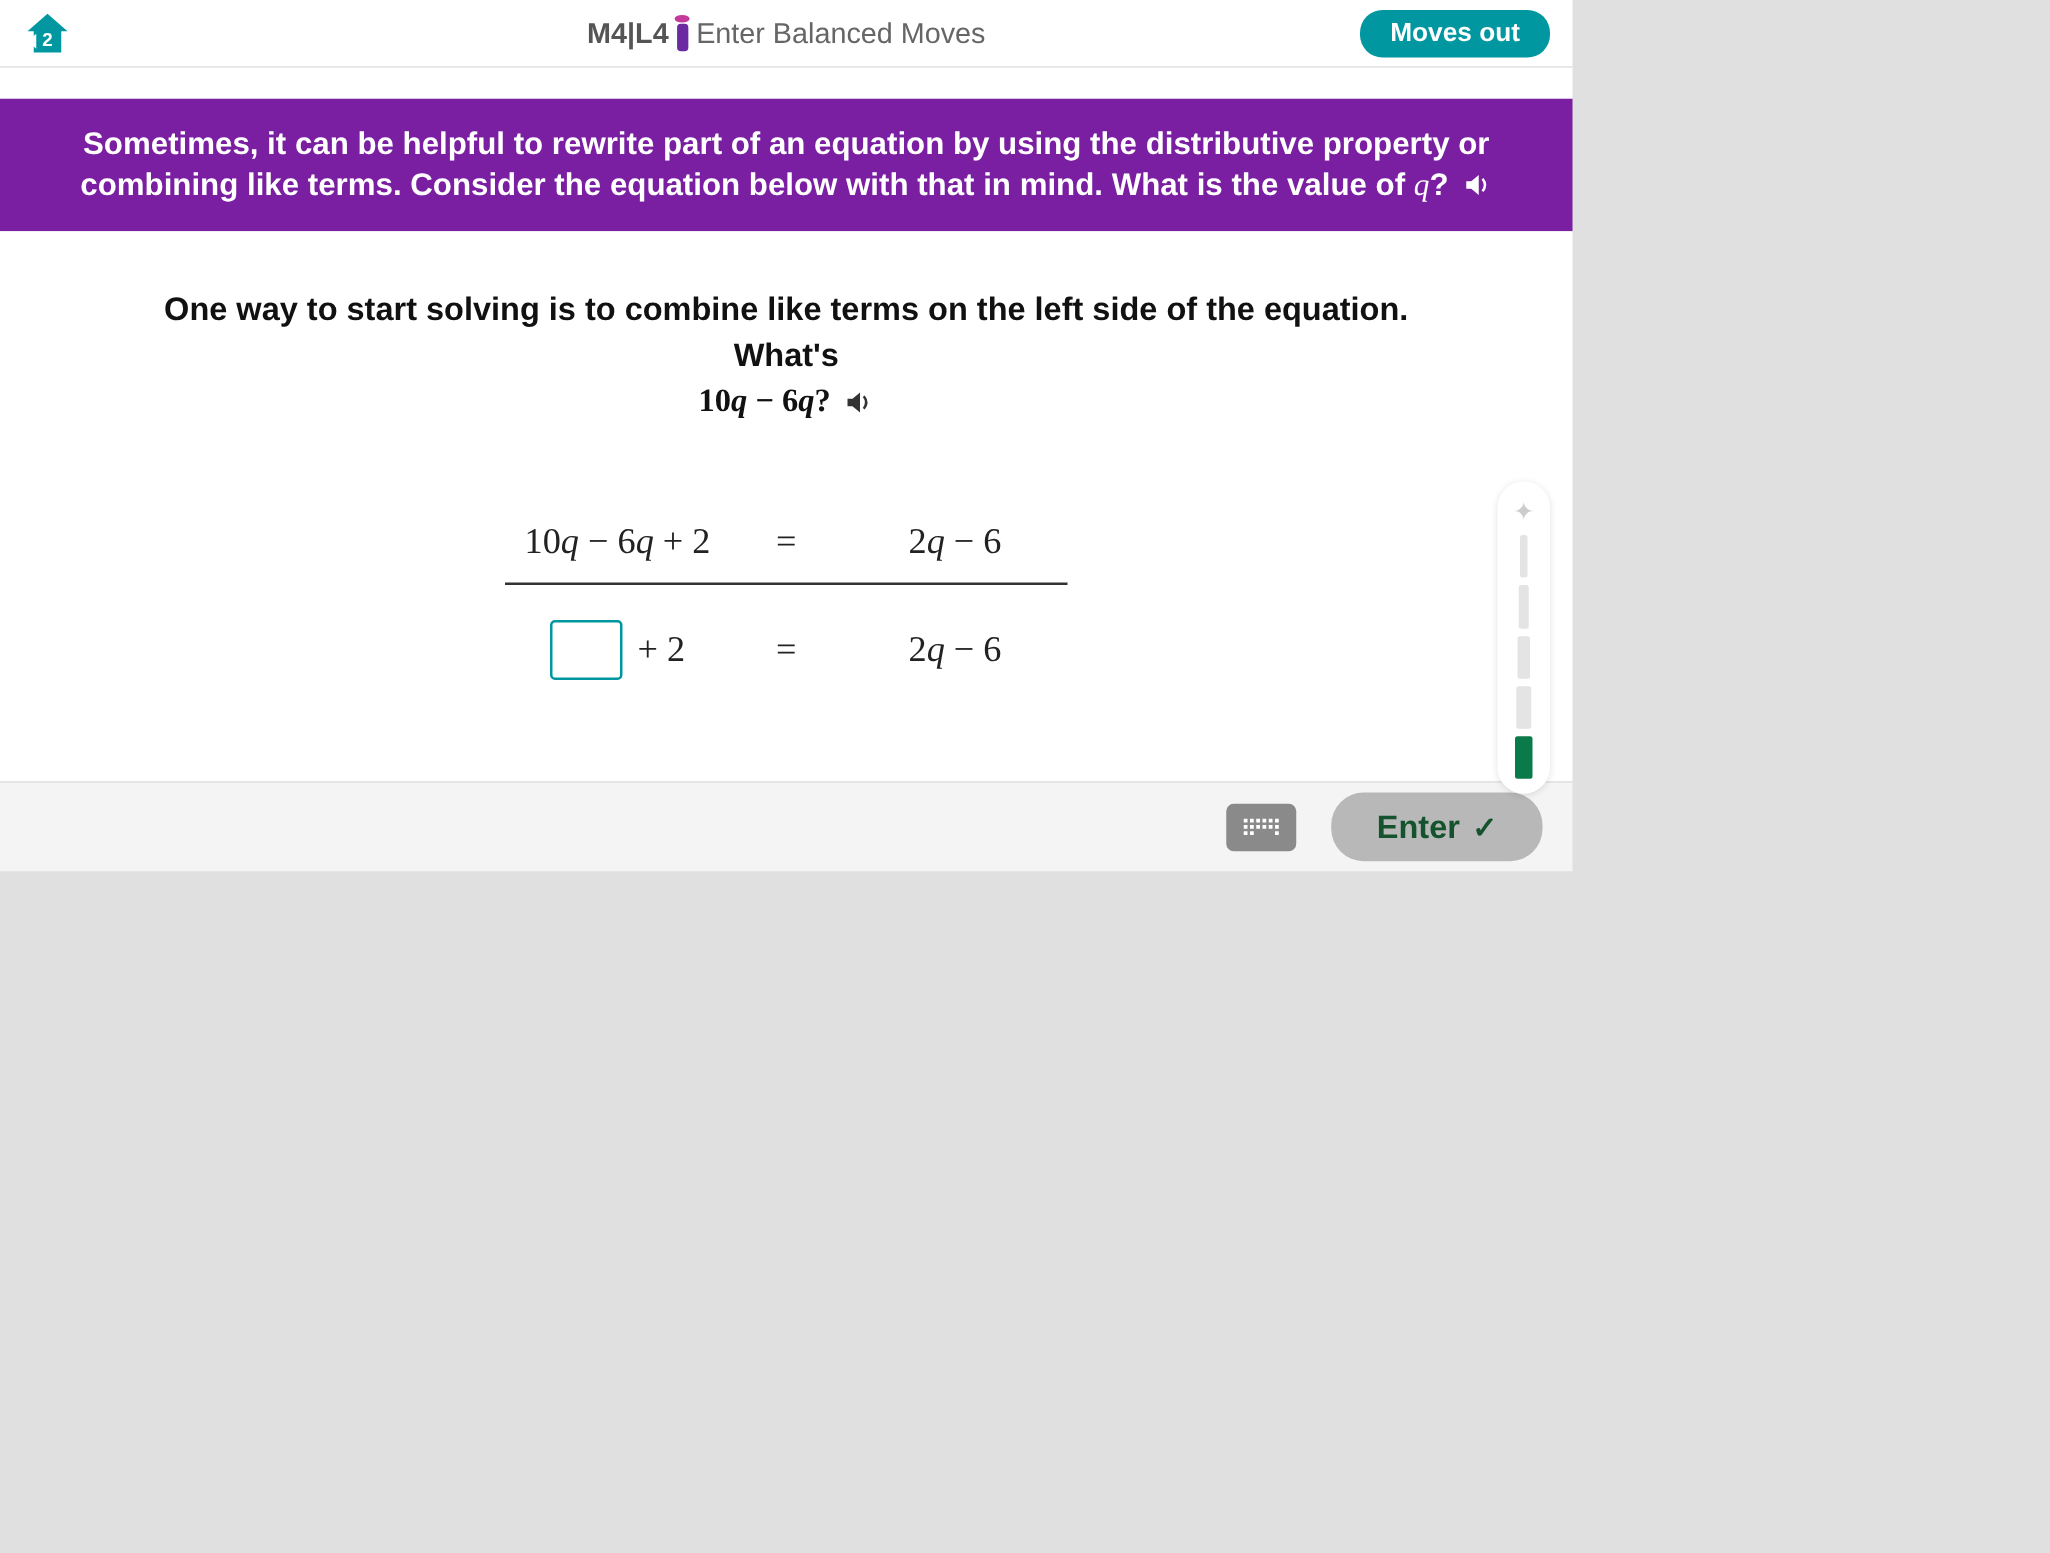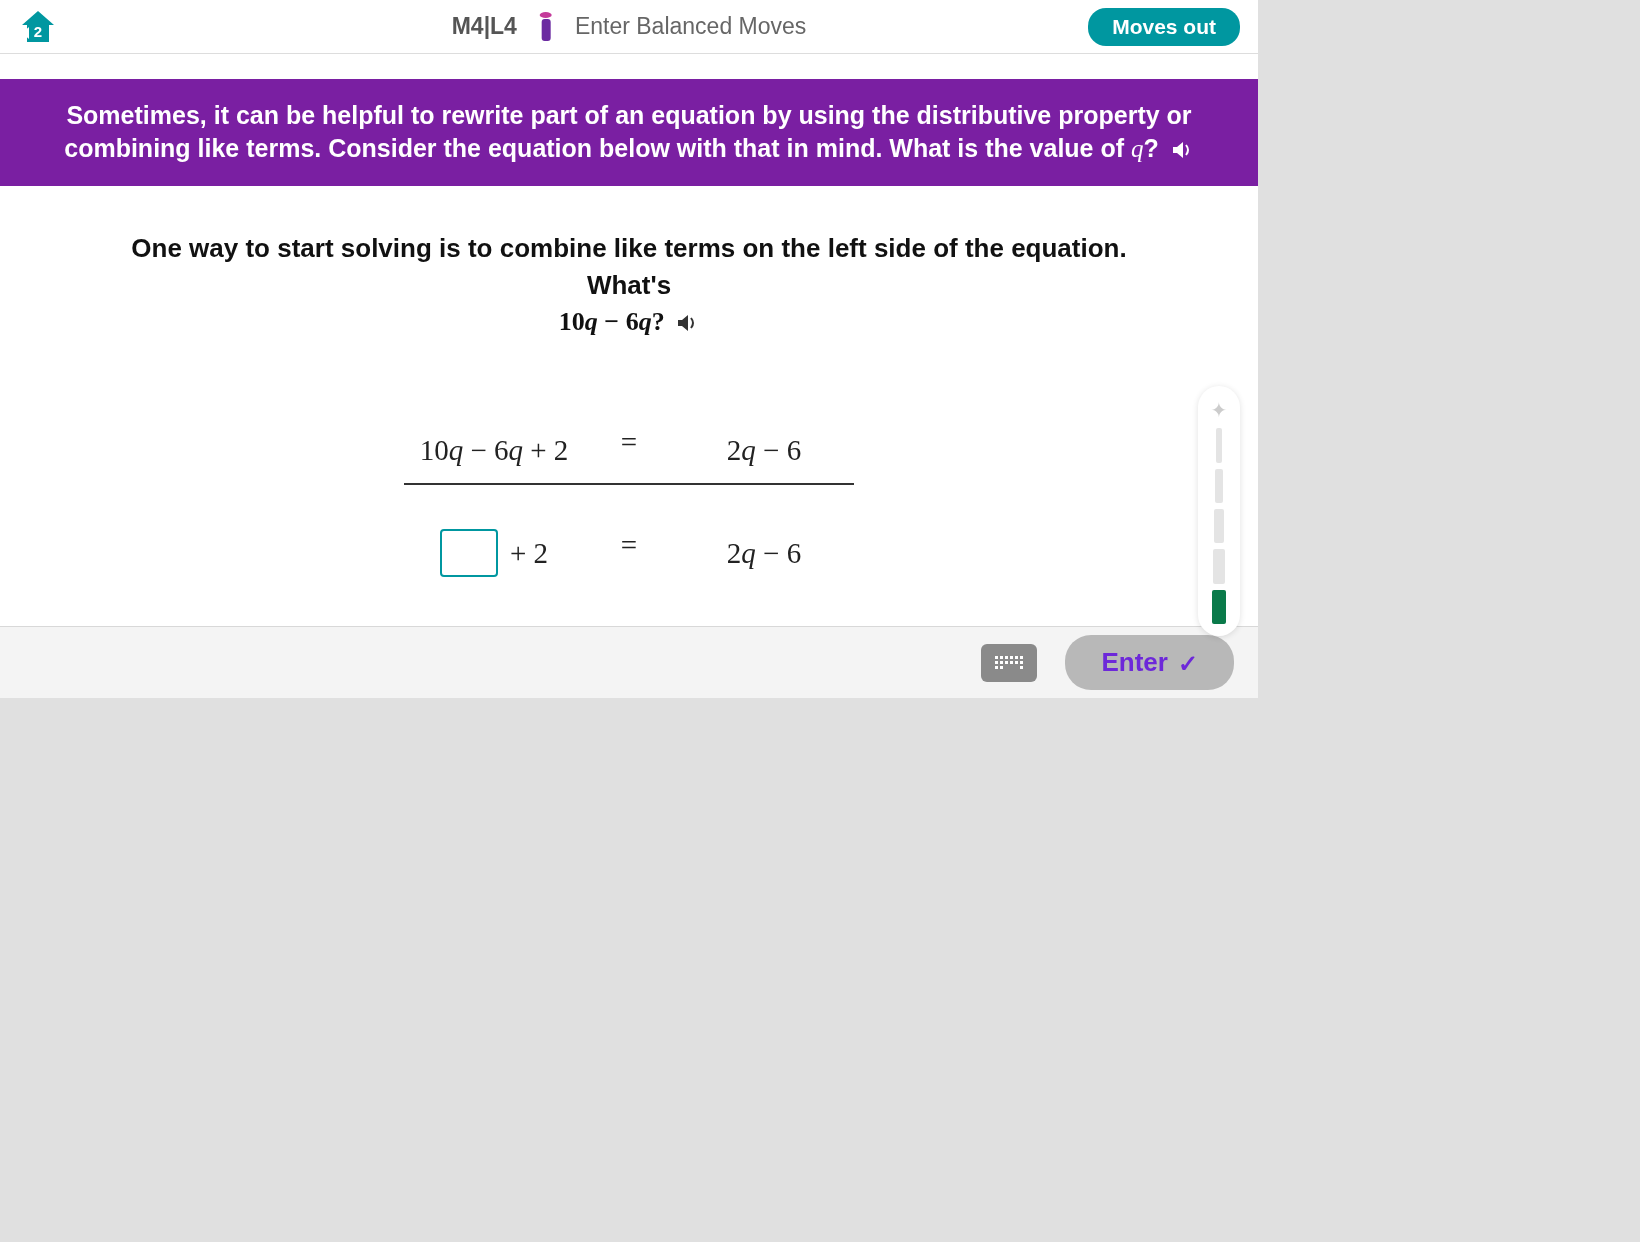--- a/index.html
+++ b/index.html
@@ -32,21 +32,20 @@
       height: 36px;
       position: relative;
     }
     .home-svg { display: block; }
     .header-center {
       position: absolute;
       left: 50%;
       transform: translateX(-50%);
       display: flex;
       align-items: center;
-      gap: 18px;
       color: #555;
       font-size: 23px;
       font-weight: 700;
     }
     .candle-icon {
       width: 14px;
       height: 30px;
       position: relative;
       display: flex;
       flex-direction: column;
@@ -123,21 +122,20 @@
       justify-content: center;
       font-family: Georgia, "Times New Roman", serif;
       font-size: 29px;
       color: #222;
       gap: 0;
     }
     .eq-side {
       width: 220px;
       text-align: center;
       padding: 6px 0;
-      margin-top: 16px;
     }
     .eq-left { text-align: center; }
     .eq-eq { width: 50px; text-align: center; }
     .eq-line {
       width: 450px;
       border-top: 2px solid #333;
       margin: 10px auto 22px;
     }
     .eq-row .var { font-style: italic; }
     .answer-box {
@@ -210,21 +208,21 @@
     .kbd-dots {
       display: grid;
       grid-template-columns: repeat(6, 3px);
       grid-auto-rows: 3px;
       gap: 2px;
     }
     .kbd-dots span { width:3px; height:3px; background:#fff; }
     .kbd-bar { grid-column: 2 / span 4; width: 100%; height: 3px; background:#fff; }
     .enter-btn {
       background: #b8b8b8;
-      color: #6d28d9;
+      color: #14532d;
       border: none;
       border-radius: 26px;
       padding: 12px 36px;
       font-size: 26px;
       font-weight: 600;
       display: flex;
       align-items: flex-end;
       gap: 10px;
       cursor: pointer;
     }

